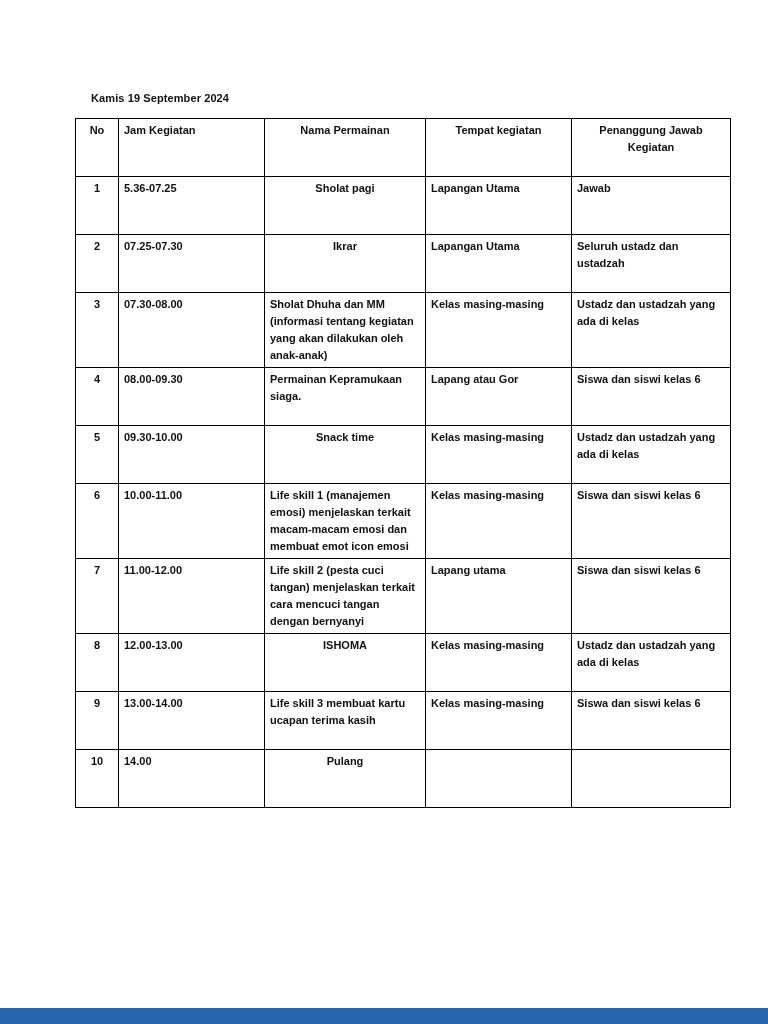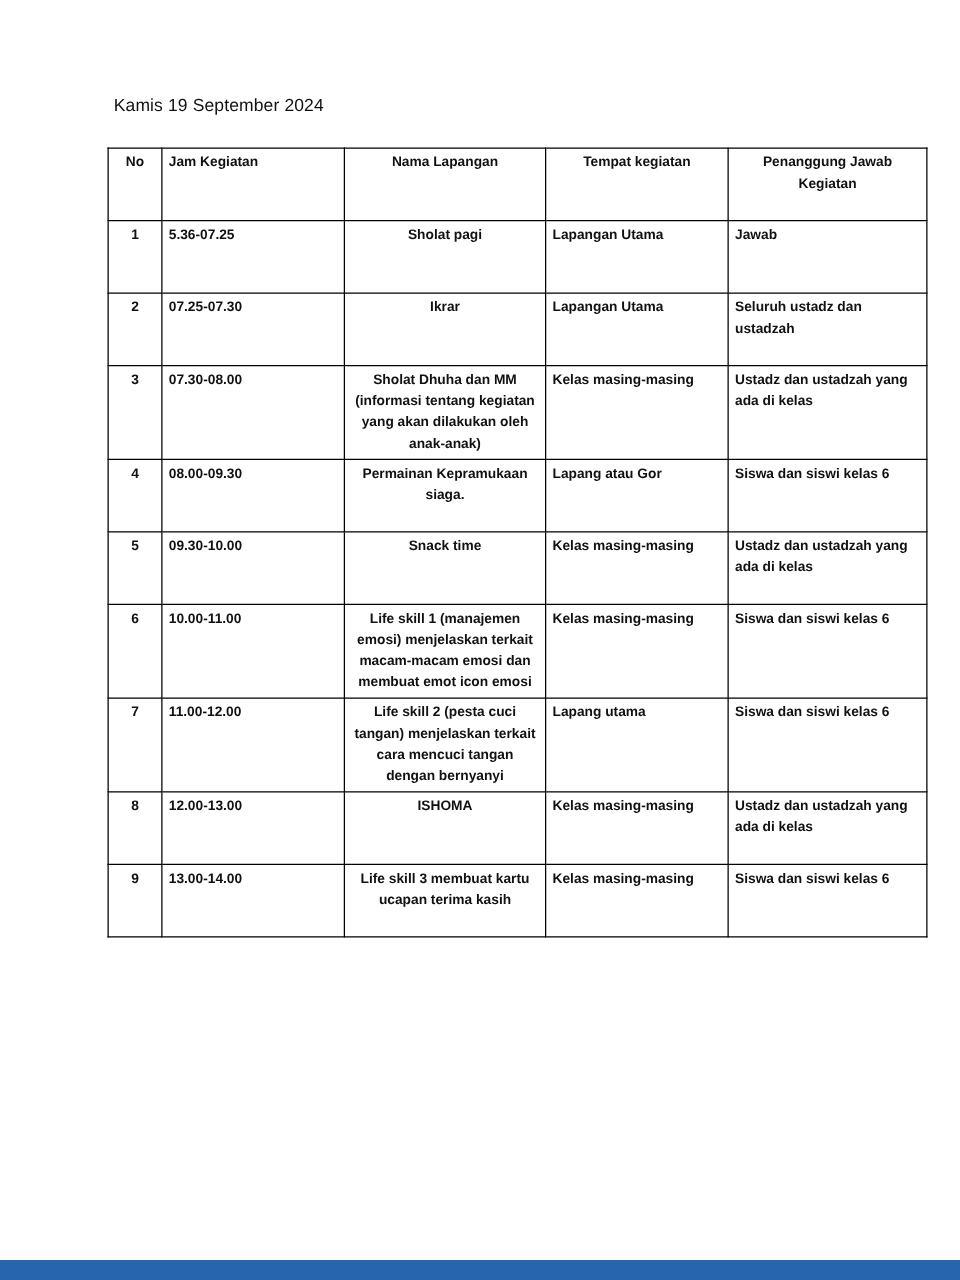--- a/index.html
+++ b/index.html
@@ -10,29 +10,29 @@
     width: 768px;
     height: 1024px;
     position: relative;
     background: #ffffff;
     font-family: "Liberation Sans", sans-serif;
     overflow: hidden;
   }
   .doc-title {
     position: absolute;
     left: 91px;
-    top: 76px;
-    font-size: 14px;
-    font-weight: normal;
+    top: 92px;
+    font-size: 11px;
+    font-weight: bold;
     color: #111111;
     letter-spacing: 0.1px;
   }
   table.schedule {
     position: absolute;
-    left: 86px;
+    left: 75px;
     top: 118px;
     width: 600px;
     border-collapse: collapse;
     table-layout: fixed;
     padding-left: 16px;
   }
   .schedule th,
   .schedule td {
     border: 1px solid #000000;
     vertical-align: top;
@@ -41,21 +41,21 @@
     color: #111111;
     line-height: 17px;
     padding: 3px 5px;
     overflow: hidden;
     word-wrap: break-word;
   }
   .schedule thead tr { height: 58px; }
   .schedule tbody tr { height: 58px; }
   .col-no     { width: 32px;  text-align: center; }
   .col-jam    { width: 135px; text-align: left; }
-  .col-nama   { width: 150px; text-align: center; }
+  .col-nama   { width: 150px; text-align: left; }
   .col-tempat { width: 135px; text-align: left; }
   .col-pj     { width: 148px; text-align: left; }
   th.col-nama, th.col-tempat, th.col-pj { text-align: center; }
   td.col-nama.center { text-align: center; }
   .footer-bar {
     position: absolute;
     left: 0;
     bottom: 0;
     width: 768px;
     height: 16px;
@@ -64,21 +64,21 @@
 </head>
 <body>
 
 <div class="doc-title">Kamis 19 September 2024</div>
 
 <table class="schedule">
   <thead>
     <tr>
       <th class="col-no">No</th>
       <th class="col-jam">Jam Kegiatan</th>
-      <th class="col-nama">Nama Lapangan</th>
+      <th class="col-nama">Nama Permainan</th>
       <th class="col-tempat">Tempat kegiatan</th>
       <th class="col-pj">Penanggung Jawab Kegiatan</th>
     </tr>
   </thead>
   <tbody>
       <tr>
         <td class="col-no">1</td>
         <td class="col-jam">5.36-07.25</td>
         <td class="col-nama center">Sholat pagi</td>
         <td class="col-tempat">Lapangan Utama</td>
@@ -133,16 +133,23 @@
         <td class="col-tempat">Kelas masing-masing</td>
         <td class="col-pj">Ustadz dan ustadzah yang ada di kelas</td>
       </tr>
       <tr>
         <td class="col-no">9</td>
         <td class="col-jam">13.00-14.00</td>
         <td class="col-nama">Life skill 3 membuat kartu ucapan terima kasih</td>
         <td class="col-tempat">Kelas masing-masing</td>
         <td class="col-pj">Siswa dan siswi kelas 6</td>
       </tr>
+      <tr>
+        <td class="col-no">10</td>
+        <td class="col-jam">14.00</td>
+        <td class="col-nama center">Pulang</td>
+        <td class="col-tempat"></td>
+        <td class="col-pj"></td>
+      </tr>
     </tbody>
 </table>
 
 <div class="footer-bar" style="background: rgb(39, 101, 174);"></div>
 
 </body></html>

